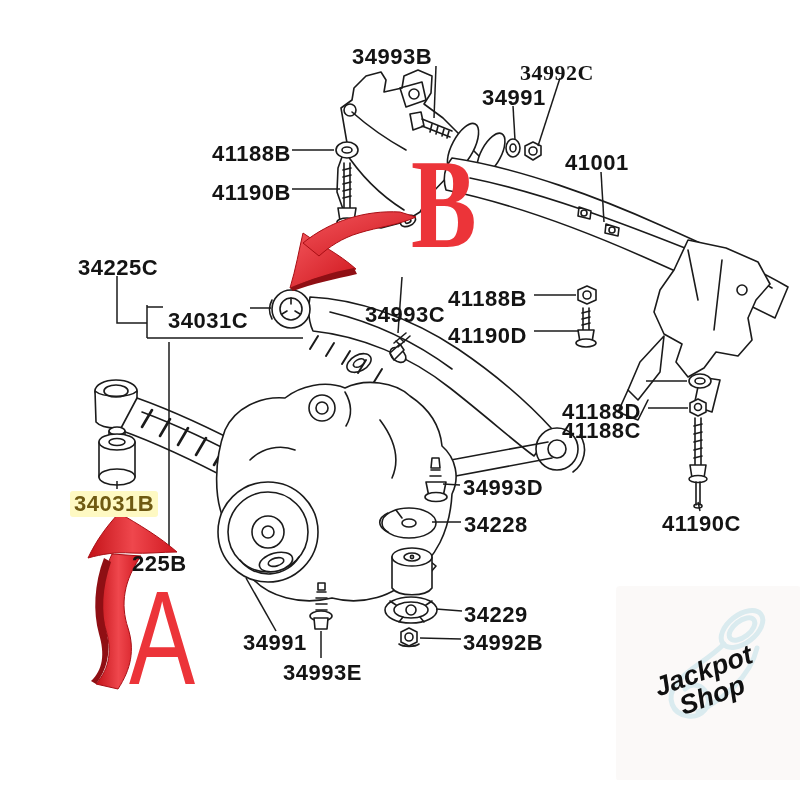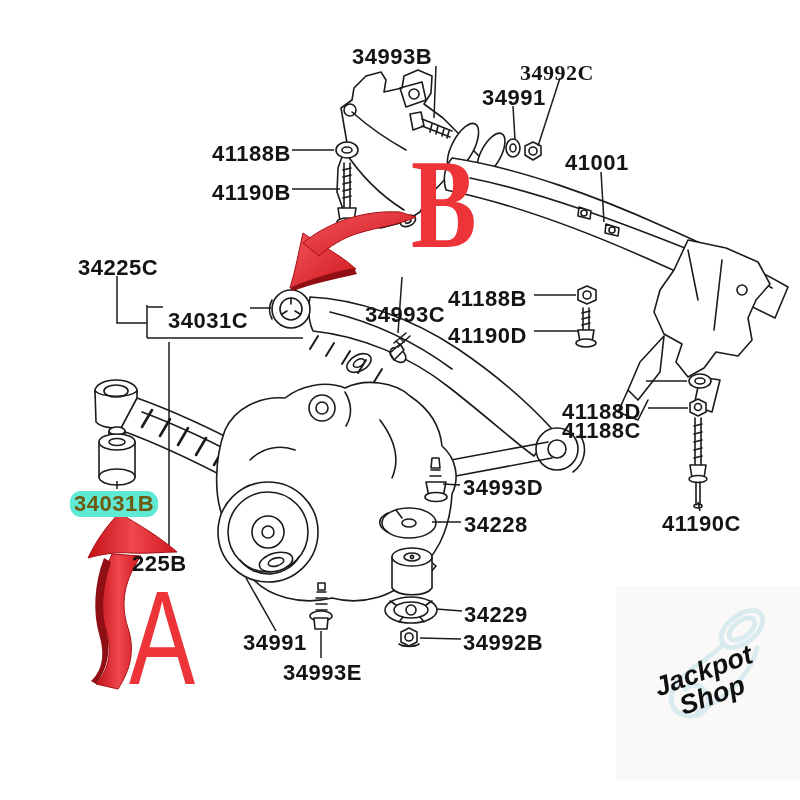--- a/index.html
+++ b/index.html
@@ -1,21 +1,21 @@
 <!DOCTYPE html>
 <html><head>
 <meta charset="utf-8">
 <style>
   html,body{margin:0;padding:0;background:#fff;}
   #stage{position:relative;width:800px;height:780px;background:#fff;overflow:hidden;
          font-family:"Liberation Sans",sans-serif;}
   svg{position:absolute;left:0;top:0;}
   .lbl{position:absolute;font:bold 22px "Liberation Sans",sans-serif;color:#141414;
        white-space:nowrap;letter-spacing:0.5px;}
-  .hl{background:#5eead4;color:#6f5a12;padding:0 4px;border-radius:11px;}
+  .hl{background:#fef9c3;color:#6f5a12;padding:0 4px;border-radius:3px;}
   .marker{position:absolute;color:#ec3439;line-height:1;transform-origin:left top;}
   .marker-b{font:bold 126px "Liberation Serif",serif;transform:scaleX(0.78);}
   .marker-a{font:400 134px "Liberation Sans",sans-serif;transform:scaleX(0.74);}
   .wm{position:absolute;left:616px;top:586px;width:185px;height:195px;
       display:flex;align-items:center;justify-content:center;}
   .wm-bg{position:absolute;inset:0;background:#f8f4f3;opacity:.55;border-radius:4px;}
   .wm-text{position:relative;transform:rotate(-20deg);text-align:center;
            font:italic 900 27px "Liberation Sans",sans-serif;color:#101010;
            line-height:.95;letter-spacing:0px;}
 </style>

